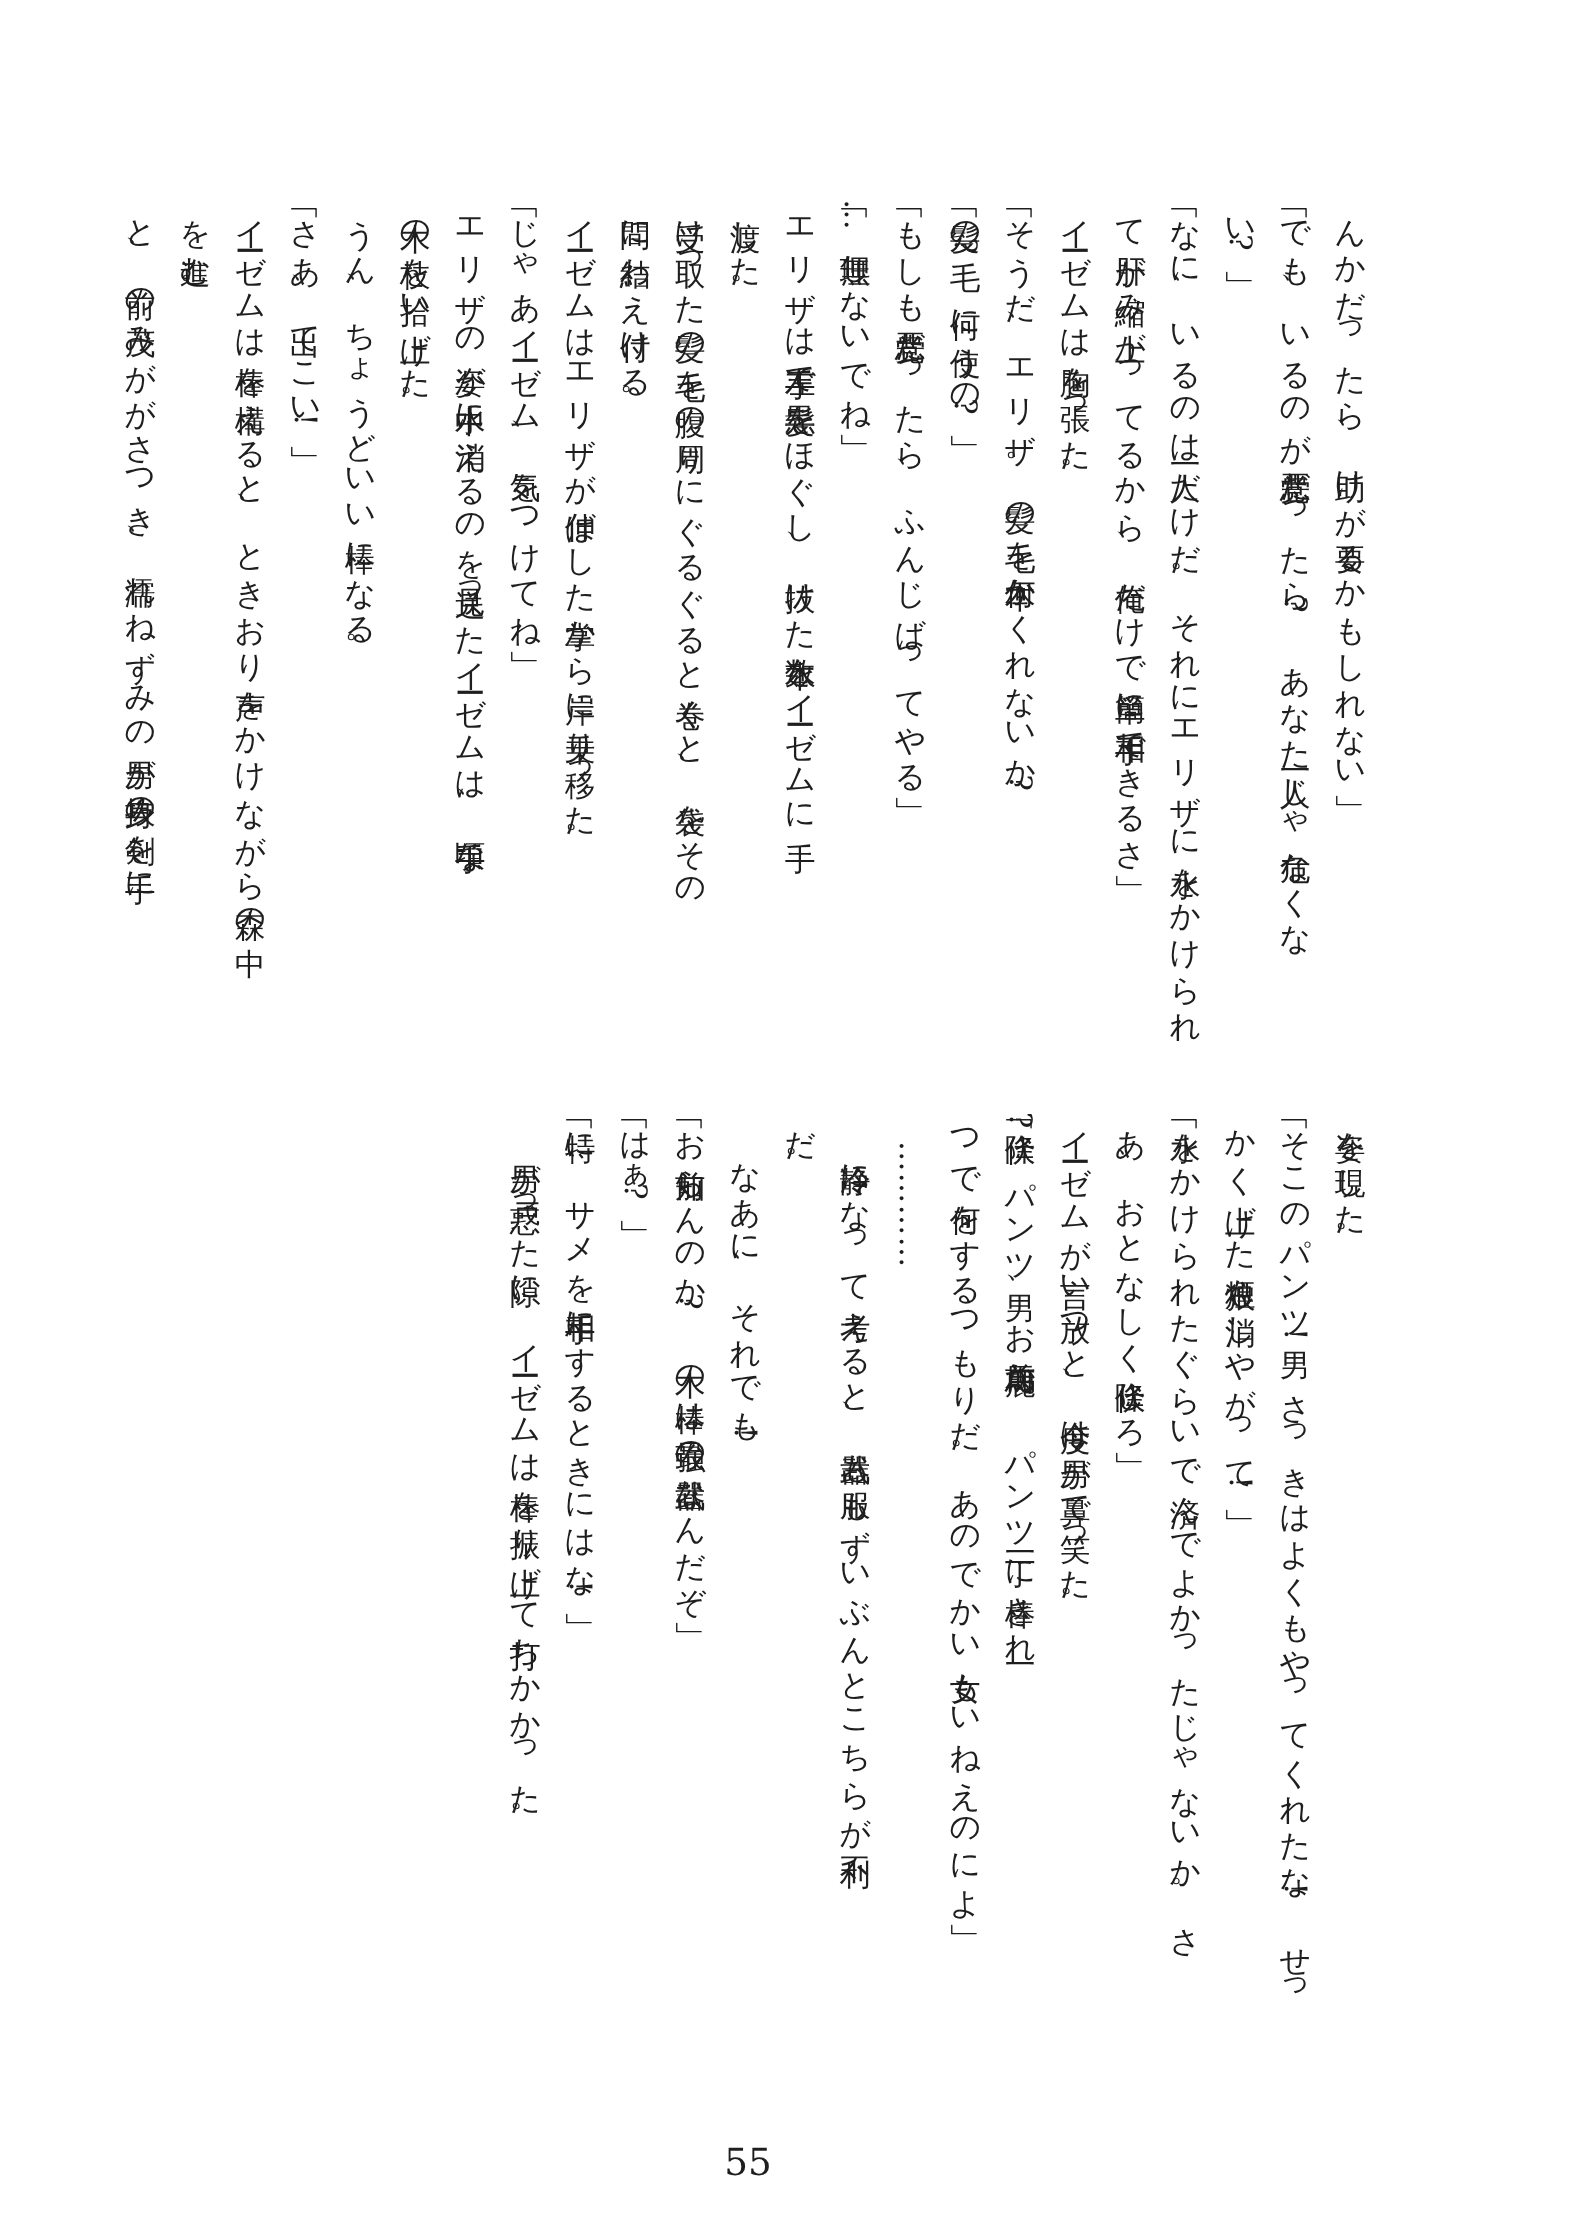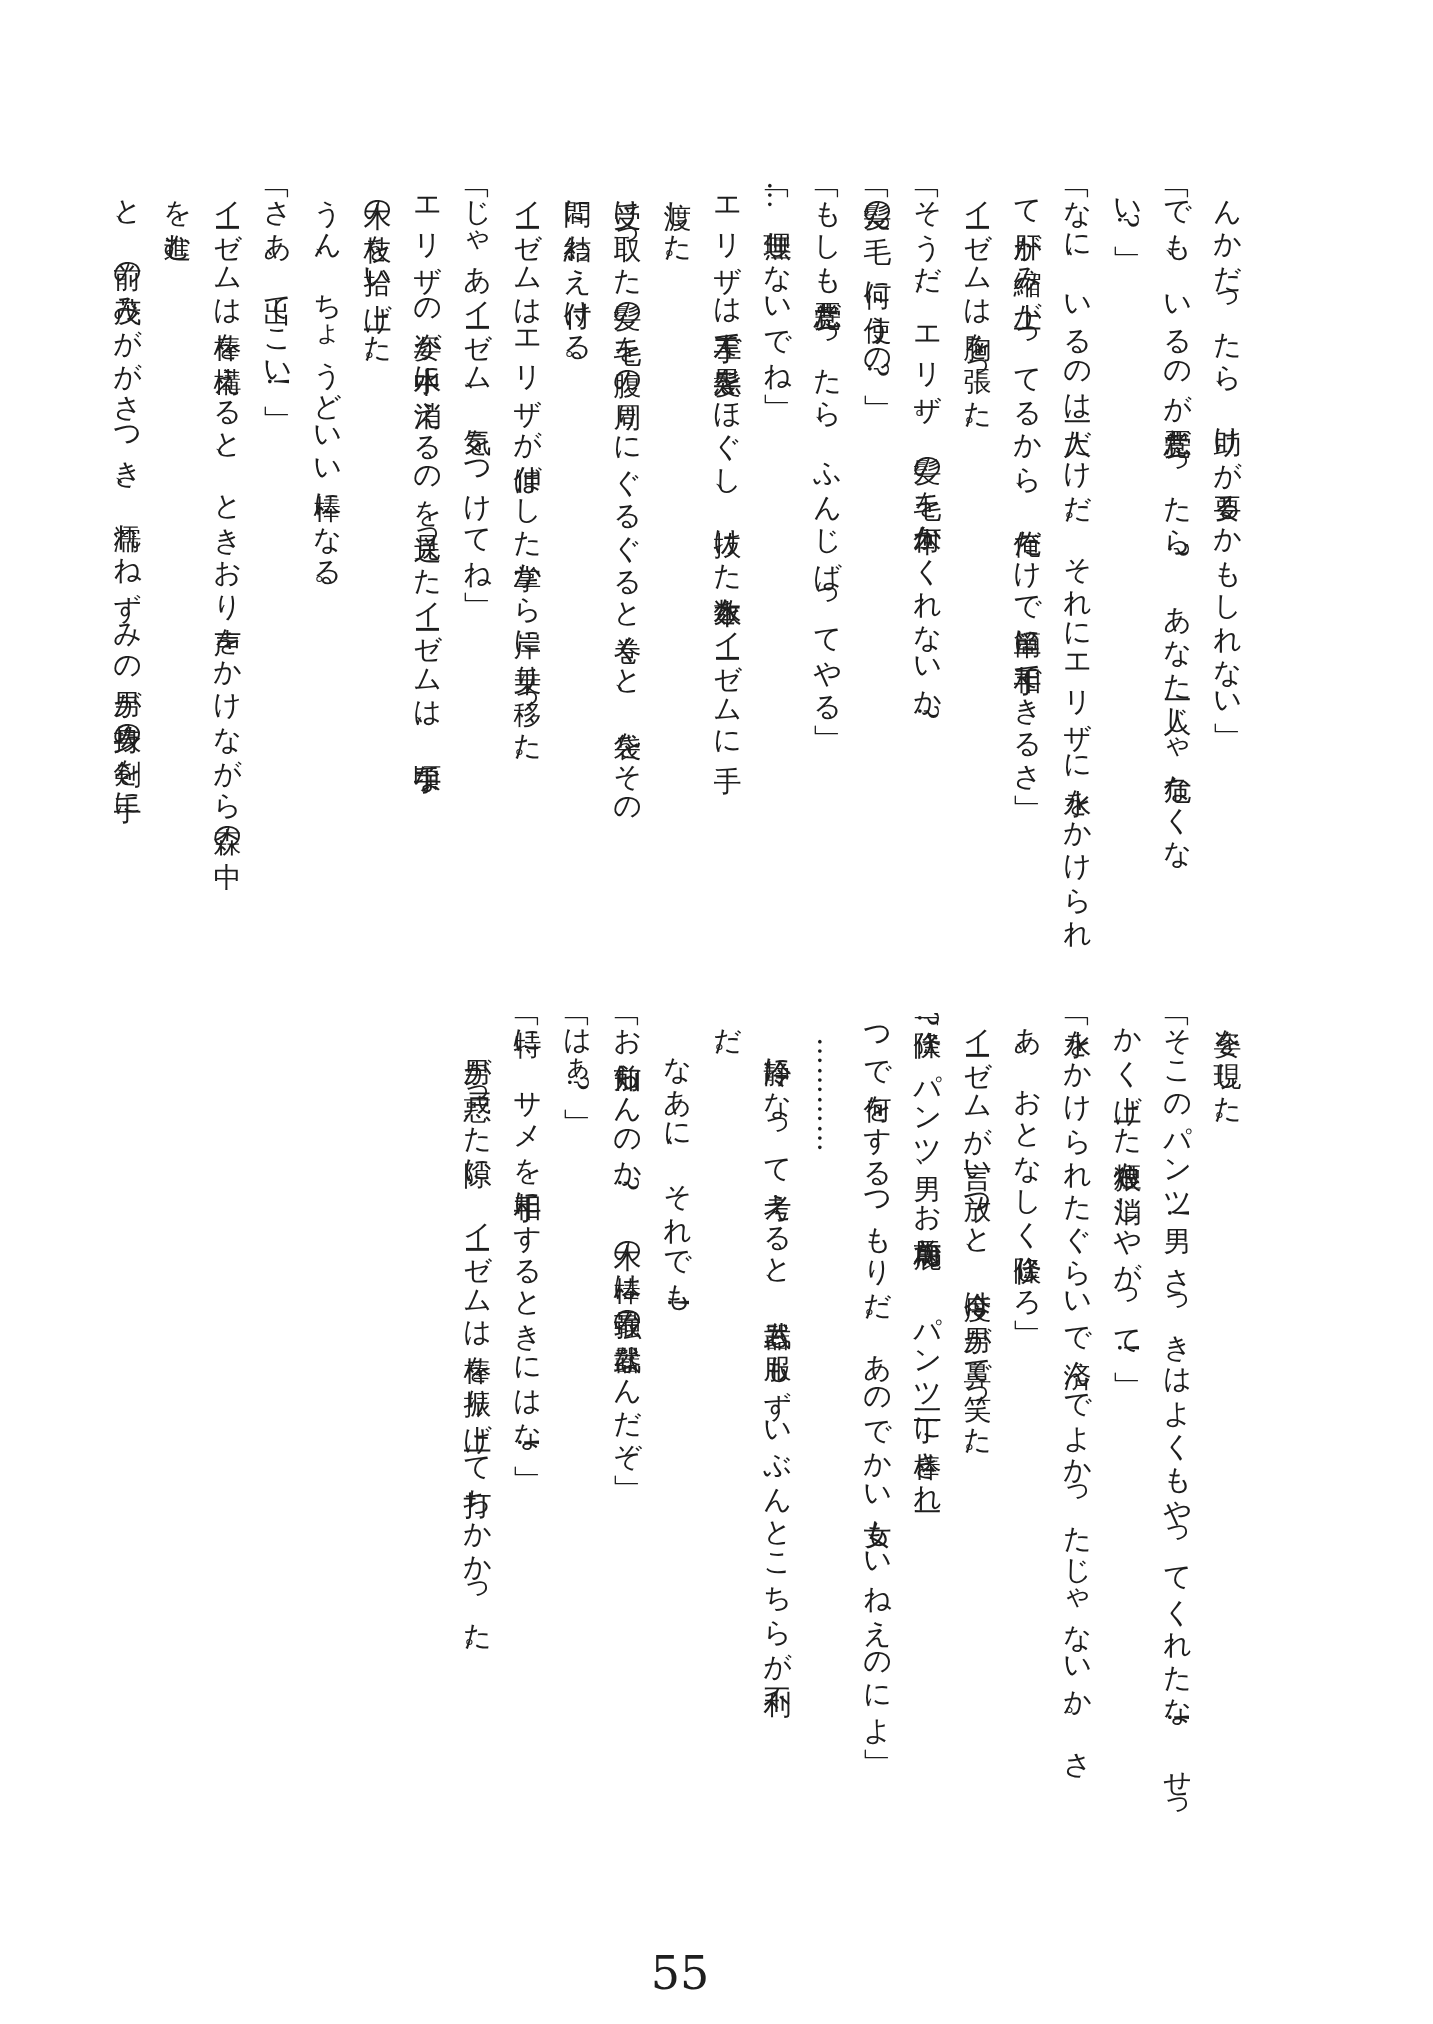--- a/index.html
+++ b/index.html
@@ -42,21 +42,21 @@
   }
   .tline {
     white-space: nowrap;
   }
   .page-number {
     position: absolute;
     top: 1946px;
     left: 630px;
     width: 100px;
     text-align: center;
-    font-size: 46px;
+    font-size: 34px;
     color: #1e1e1e;
     font-family: "DejaVu Serif", "Liberation Serif", serif;
   }
 </style>
 </head>
 <body style="background: rgb(255, 255, 255);">
 
 <div class="page">
 
   <div class="vtext band-upper" style="color: rgb(30, 30, 30);">

